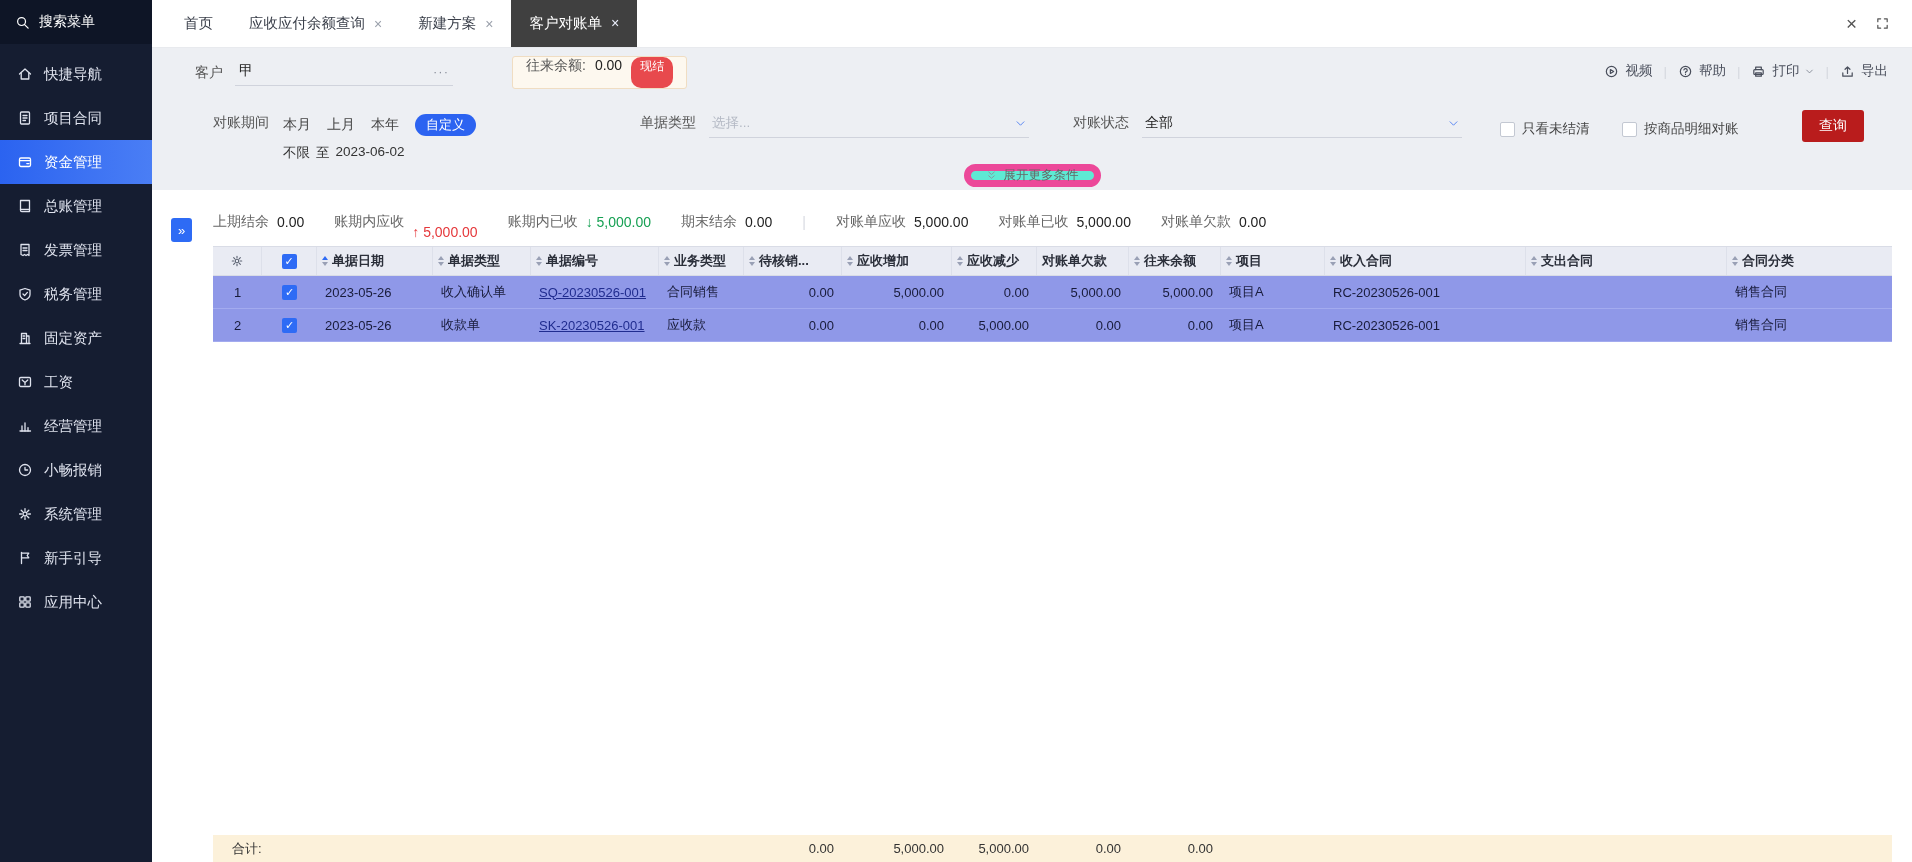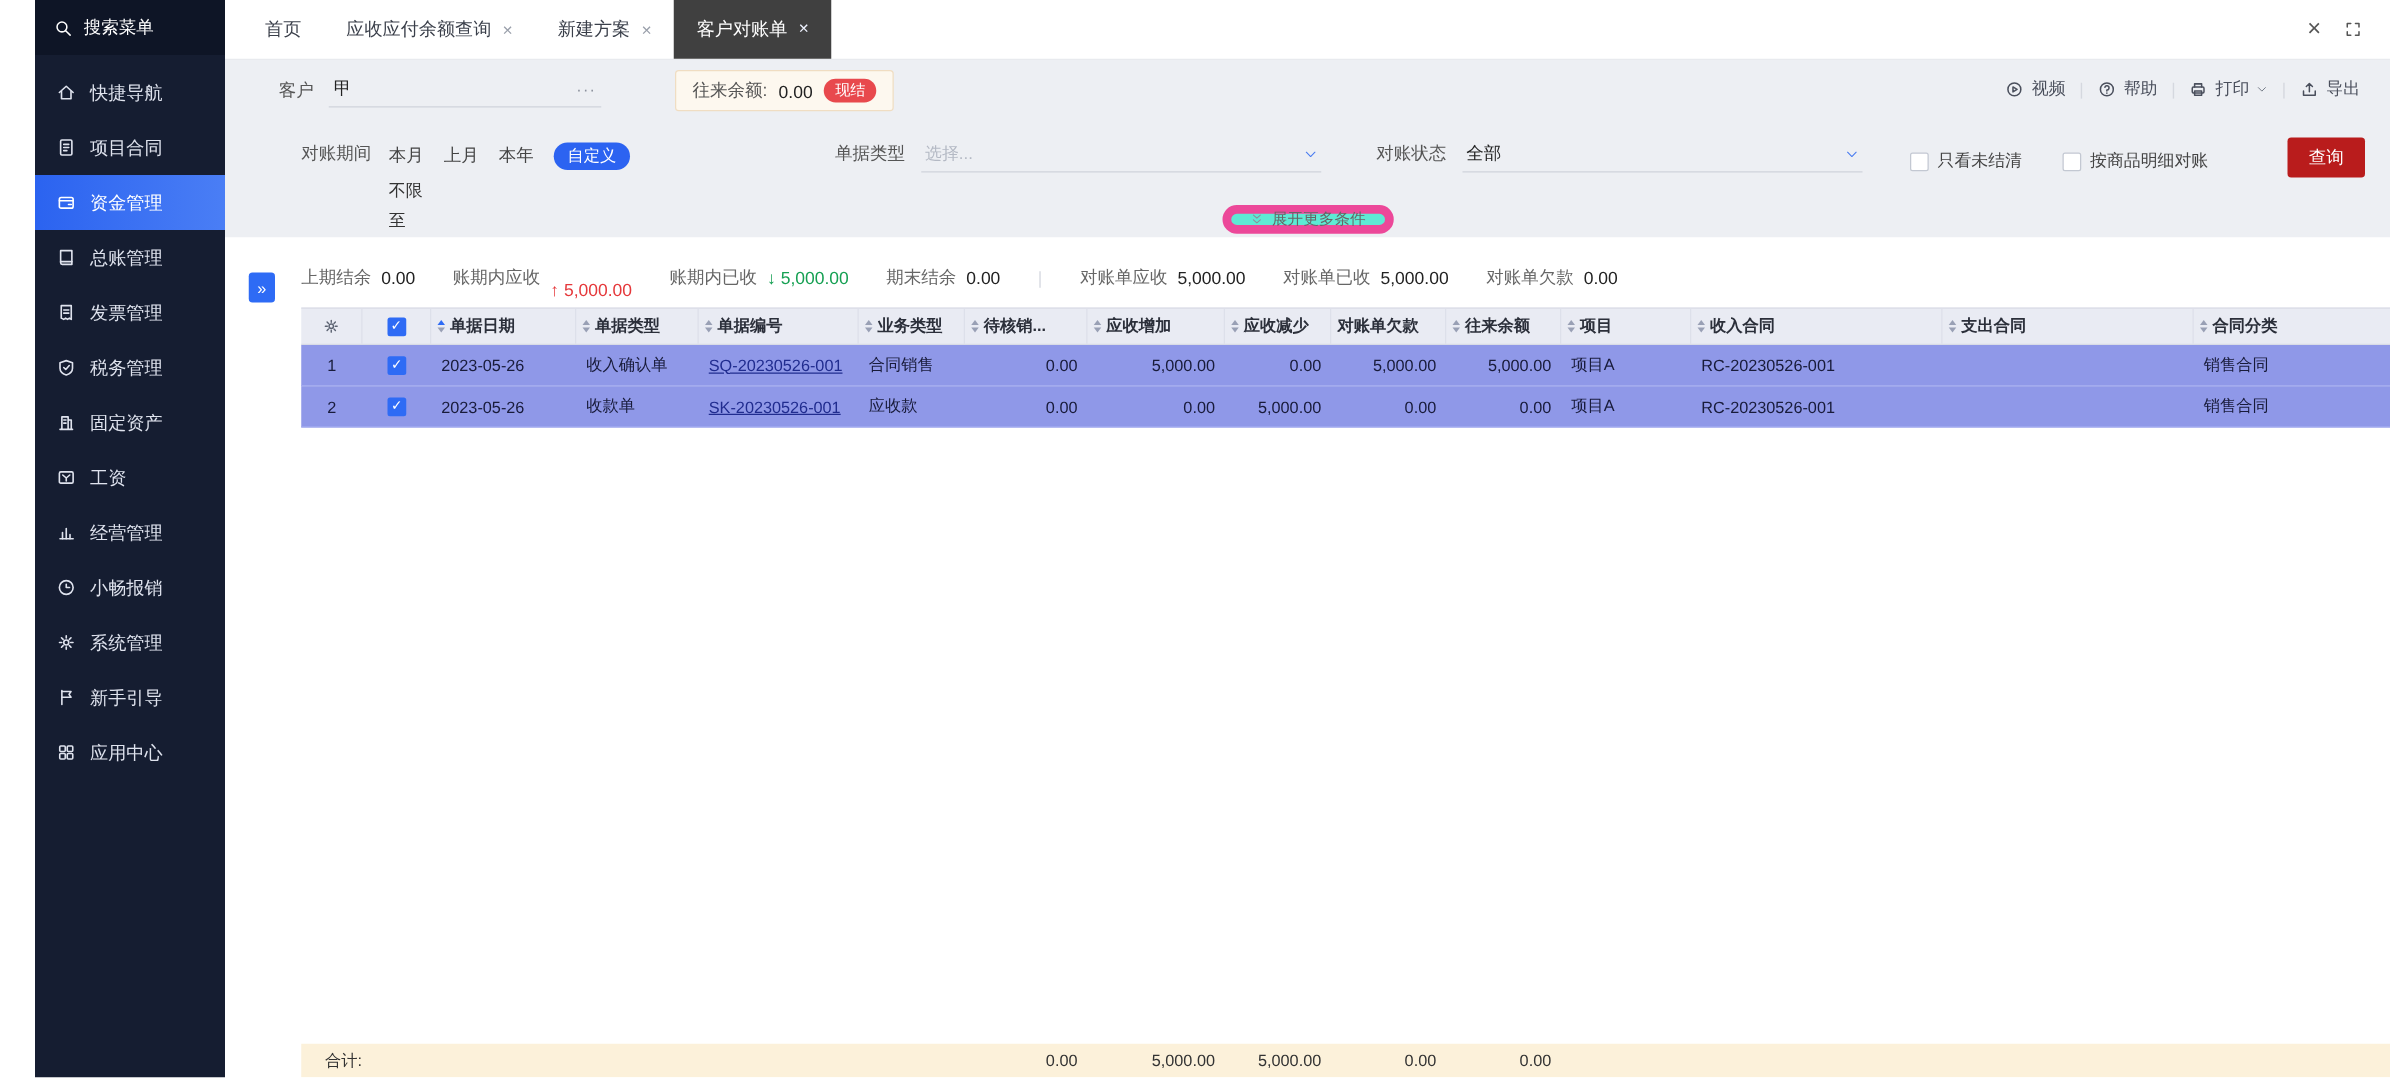--- a/index.html
+++ b/index.html
@@ -1,18 +1,18 @@
 <!DOCTYPE html>
 <html><head>
 <meta charset="utf-8">
 <style>
   * { margin:0; padding:0; box-sizing:border-box; }
   html,body { width:1912px; height:862px; overflow:hidden; }
   body { font-family:"Liberation Sans","DejaVu Sans",sans-serif; font-size:14px; color:#333; background:#fff; }
-  .app { display:flex; width:100%; height:100%;padding-left:28px; }
+  .app { display:flex; width:100%; height:100%; }
 
   
   .sidebar { width:152px; background:#151d31; color:#d6dbe8; display:flex; flex-direction:column; flex-shrink:0; }
   .sidebar-search { height:44px; display:flex; align-items:center; gap:9px; padding:0 15px; background:#0e1526; color:#fff; cursor:pointer; }
   .menu { flex:1; padding-top:8px; }
   .menu-item { height:44px; display:flex; align-items:center; gap:11px; padding:0 17px; font-size:14.5px; color:#dfe3ee; cursor:pointer; white-space:nowrap; }
   .menu-item.active { background:linear-gradient(90deg,#2b63f0,#4a7ef5); color:#fff; }
   .icon svg { display:block; stroke:currentColor; fill:none; stroke-width:1.3; stroke-linecap:round; stroke-linejoin:round; }
 
   
@@ -26,35 +26,35 @@
   .win-close { font-size:19px; line-height:1; cursor:pointer; }
   .win-full { cursor:pointer; }
 
   
   .toolbar { background:#edeff3; }
   .tb-row1 { position:relative; height:48px; }
   .f-label { color:#555; font-size:14px; white-space:nowrap; }
   .customer-field { position:absolute; left:43px; top:12px; display:flex; align-items:center; gap:12px; }
   .field-line { display:flex; align-items:center; justify-content:space-between; width:218px; border-bottom:1px solid #d0d3dc; padding:2px 4px 5px; color:#222; cursor:text; }
   .more-btn { color:#8b909c; letter-spacing:1px; cursor:pointer; font-size:13px; }
-  .balance-box { position:absolute; left:360px; top:8px; height:33px; display:flex; align-items:center; gap:9px; padding:0 13px; background:#fdf8ef; border:1px solid #f0ddc2; border-radius:3px; font-size:14px; color:#555; }
+  .balance-box { position:absolute; left:360px; top:8px; height:33px; display:flex; gap:9px; padding:0 13px; background:#fdf8ef; border:1px solid #f0ddc2; border-radius:3px; font-size:14px; color:#555; }
   .balance-val { color:#222; }
   .badge { background:#e8494d; color:#fff; border-radius:10px; padding:1px 9px; font-size:12px; }
   .header-actions { position:absolute; right:24px; top:14px; display:flex; align-items:center; gap:11px; color:#4a4f5c; font-size:13.5px; }
   .ha-item { display:flex; align-items:center; gap:6px; cursor:pointer; }
   .ha-sep { color:#d5d8df; }
   .chev-mini svg { stroke:#6b7280; }
 
   
   .tb-row2 { position:relative; height:68px; }
   .period { position:absolute; left:61px; top:18px; display:flex; gap:14px; }
   .period-opts { display:flex; align-items:center; gap:16px; color:#444; font-size:14px; }
   .period-opt { cursor:pointer; }
   .pill { background:#2c63f1; color:#fff; border-radius:11px; padding:2px 11px; font-size:13px; cursor:pointer; }
-  .period-range { margin-top:8px; color:#333; font-size:13.5px; display:flex; gap:6px;flex-direction:column; }
+  .period-range { margin-top:8px; color:#333; font-size:13.5px; display:flex; gap:6px; }
   .range-val { cursor:pointer; }
   .select-field { position:absolute; top:18px; display:flex; gap:13px; }
   .select-box { width:320px; border-bottom:1px solid #d0d3dc; display:flex; justify-content:space-between; align-items:center; padding:0 3px 5px; cursor:pointer; }
   .placeholder { color:#b4b9c4; font-size:13.5px; }
   .select-val { color:#222; font-size:14px; }
   .chev-blue svg { stroke:#4a7cf0; }
   .cb-field { position:absolute; top:24px; display:flex; align-items:center; gap:7px; font-size:13.5px; color:#444; cursor:pointer; }
   .cb { width:15px; height:15px; border-radius:2px; display:inline-flex; align-items:center; justify-content:center; flex-shrink:0; }
   .cb.unchecked { background:#fff; border:1px solid #c3c8d2; }
   .cb.checked { background:#2e6bf5; color:#fff; font-size:11px; line-height:1; }

